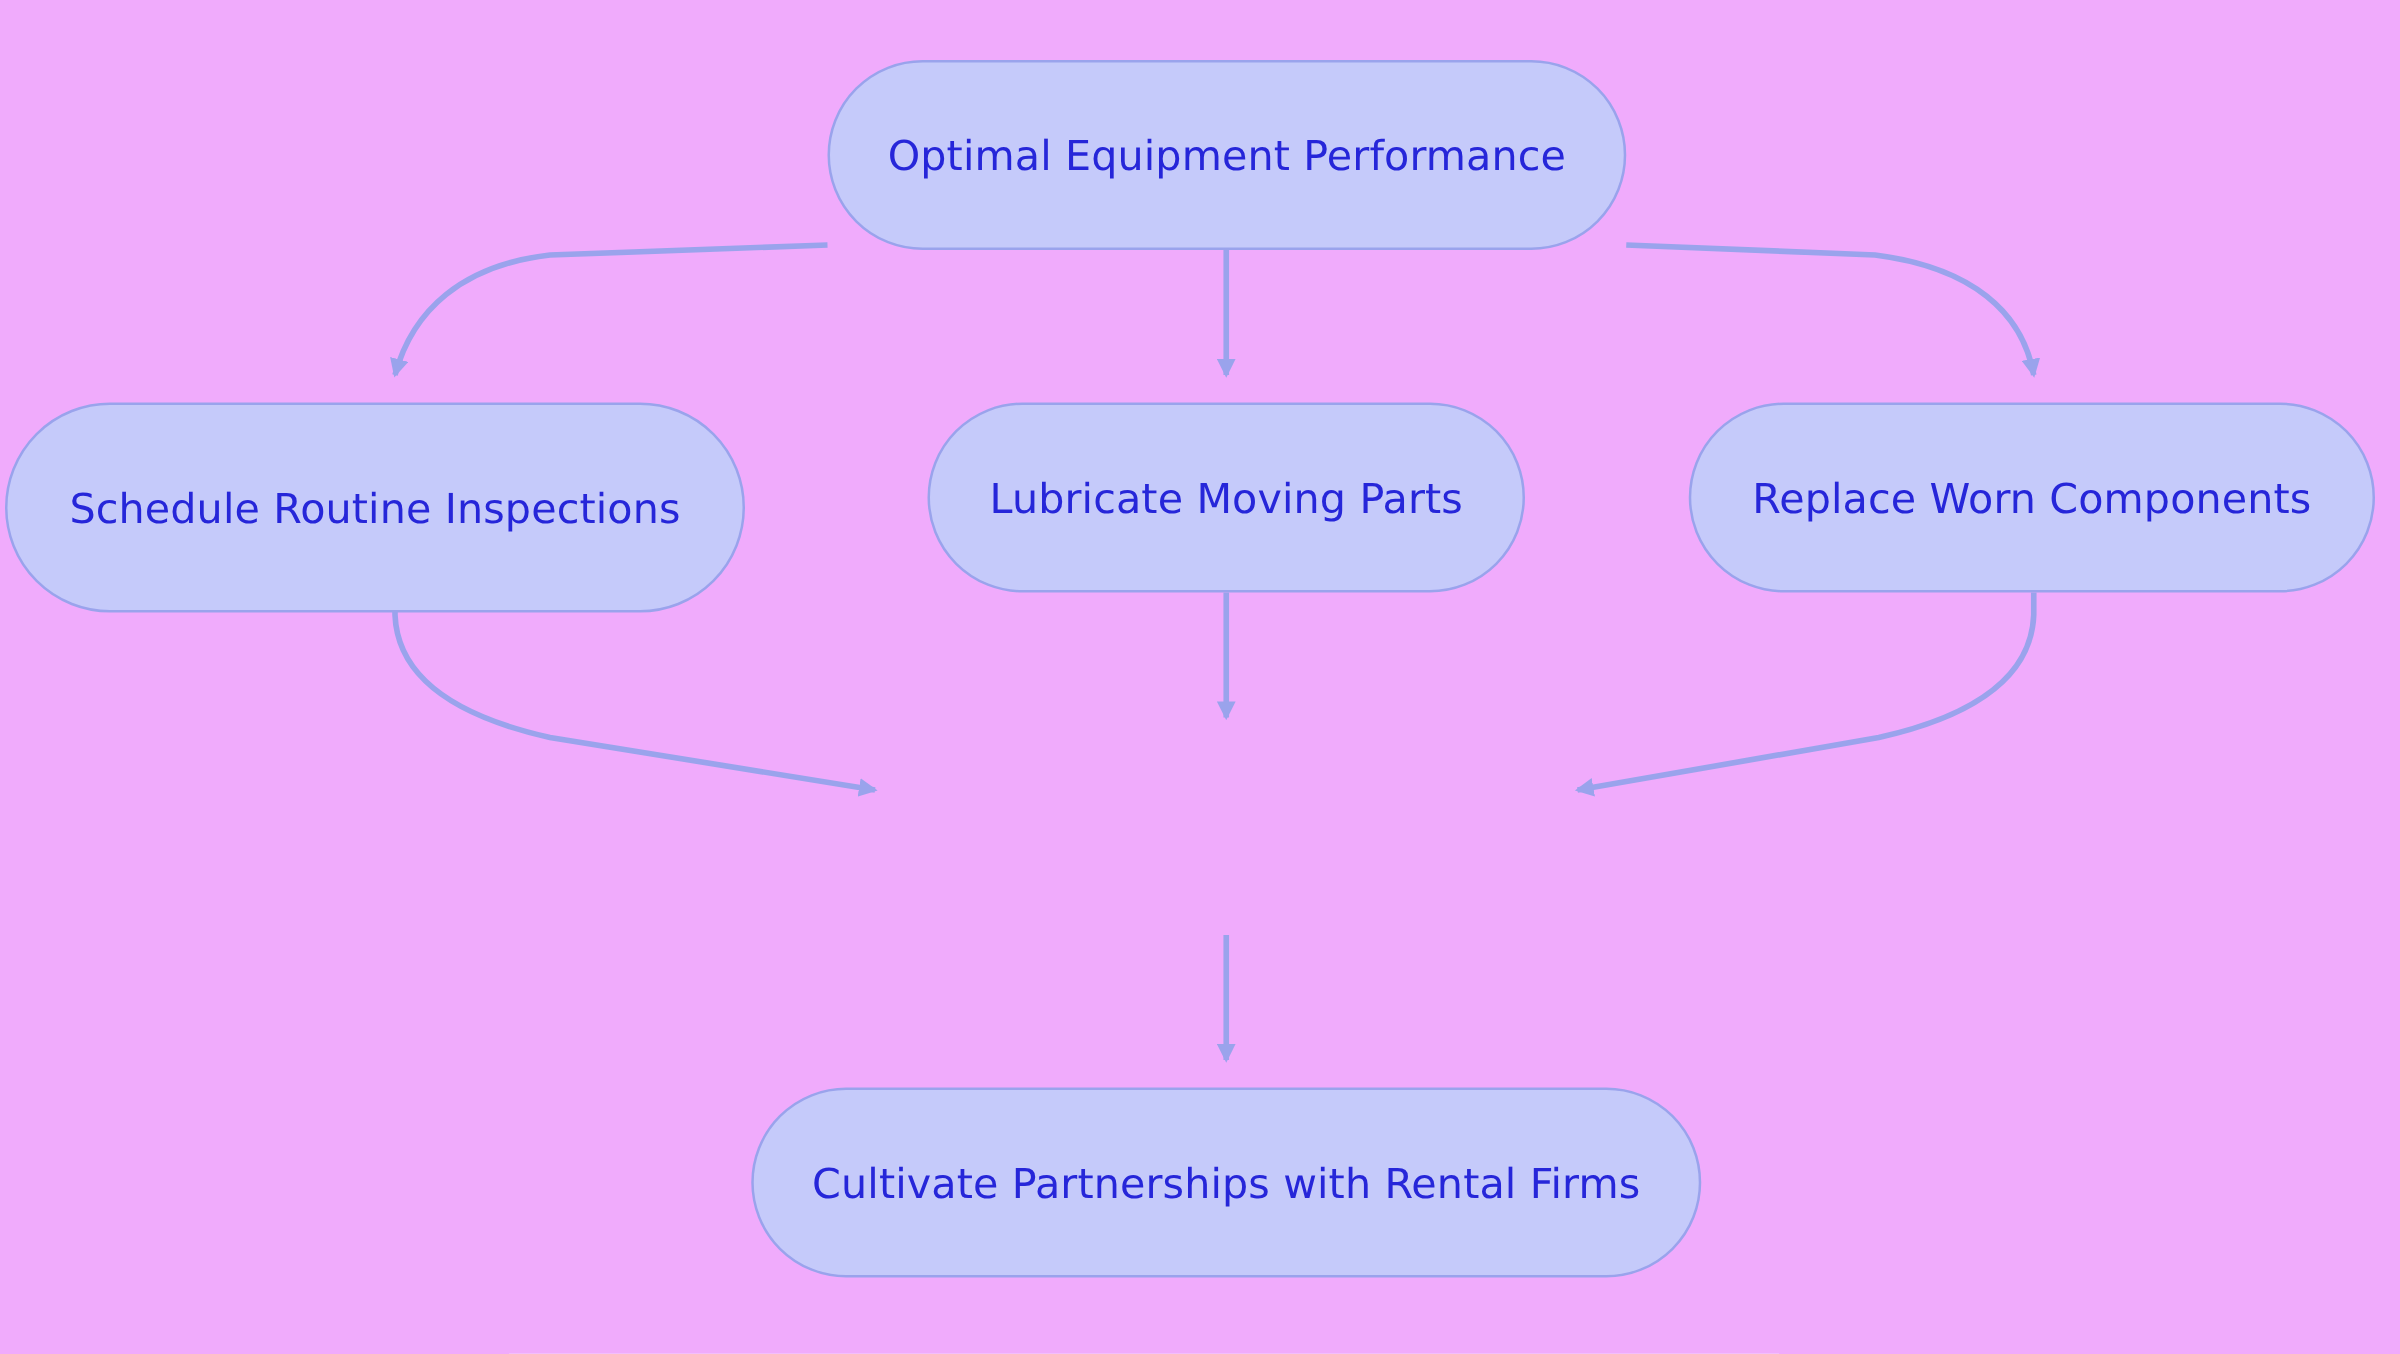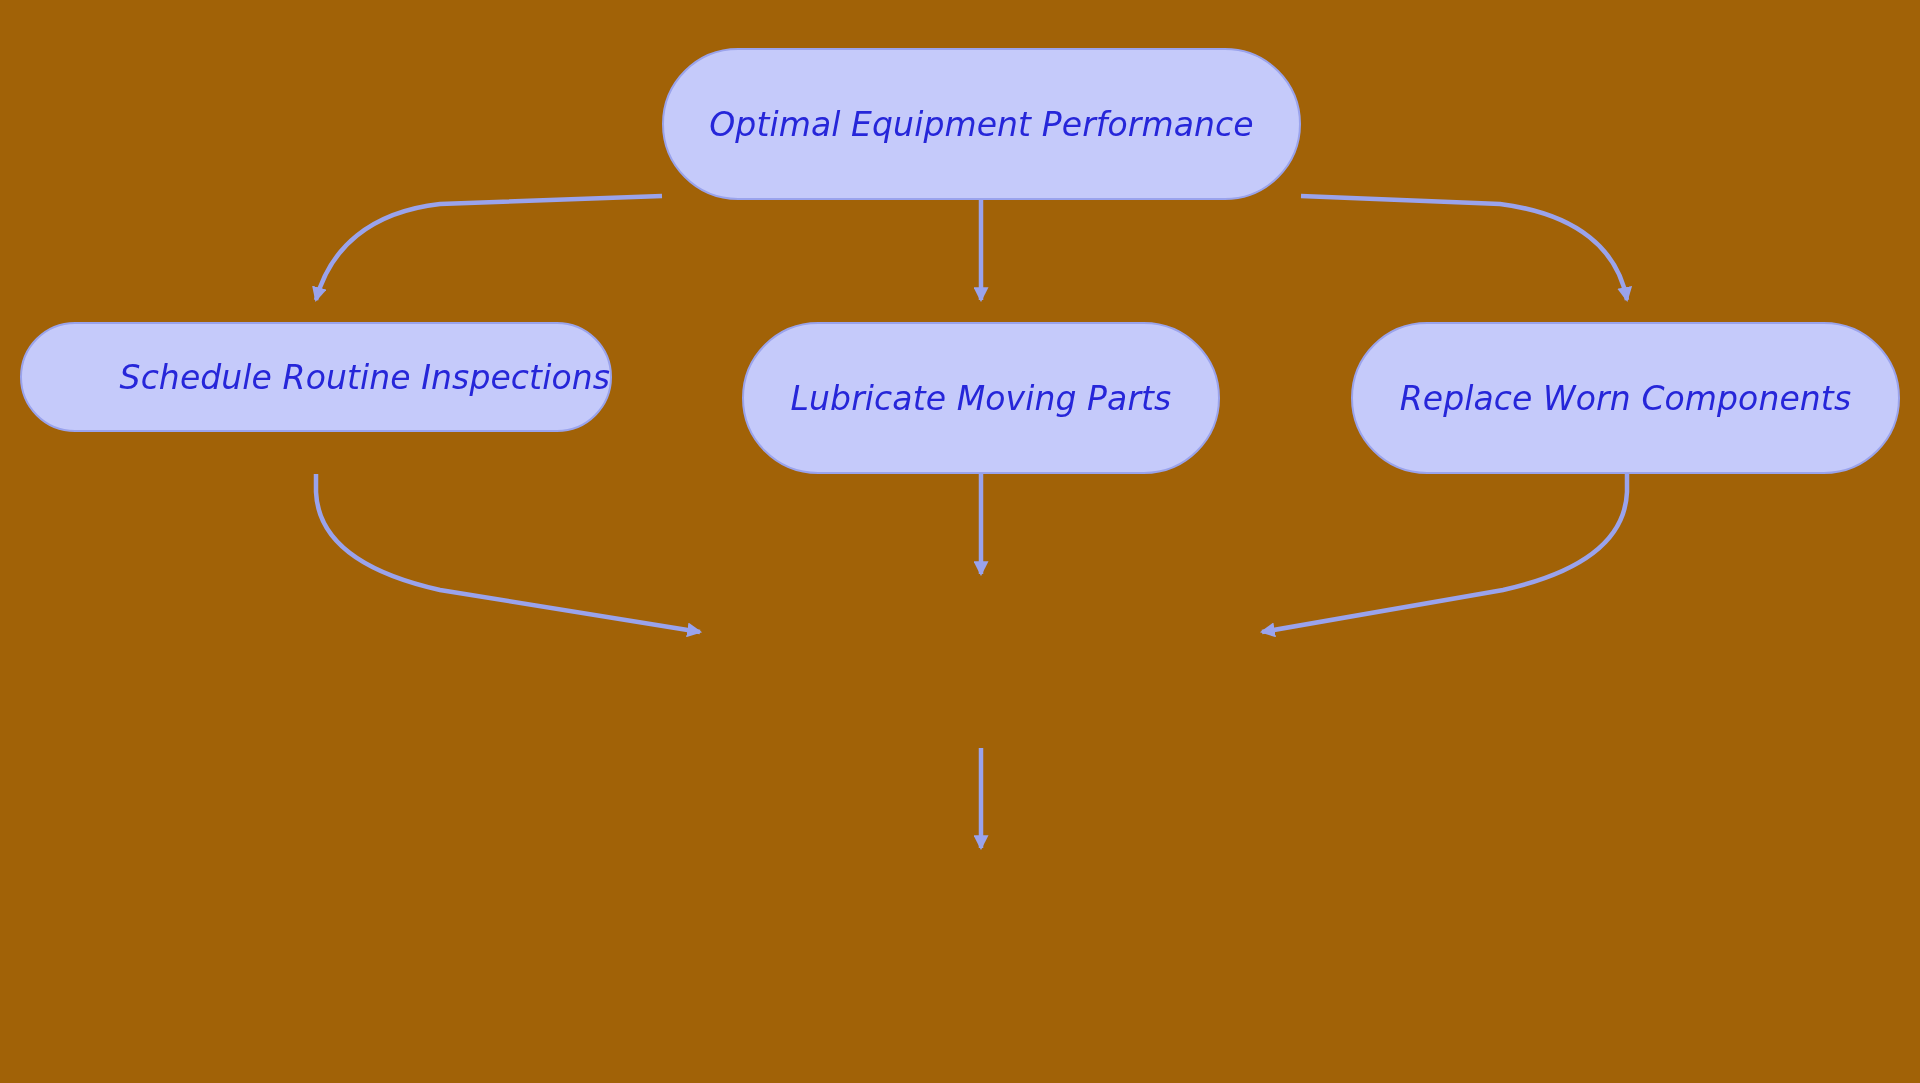--- a/index.html
+++ b/index.html
@@ -10,22 +10,21 @@
   body {
     width: 1920px;
     height: 1083px;
     overflow: hidden;
     font-family: "DejaVu Sans", "Liberation Sans", sans-serif;
   }
   #canvas {
     position: relative;
     width: 1920px;
     height: 1083px;
-    background: #a16207;
-    font-style: italic;
+    background: #f0abfc;
   }
   #edge-layer {
     position: absolute;
     top: 0;
     left: 0;
     width: 1920px;
     height: 1083px;
     pointer-events: none;
   }
   .node {
@@ -79,27 +78,30 @@
       <path d="M 1627 474 L 1627 492 C 1625 540 1583 572 1503 590 L 1262 632" marker-end="url(#arrow-head)"></path>
 
       <path d="M 981 748 L 981 848" marker-end="url(#arrow-head)"></path>
     </g>
   </svg>
 
   <div class="node" style="left:662px; top:48px; width:639px; height:152px;">
     <span class="node-label">Optimal Equipment Performance</span>
   </div>
 
-  <div class="node" style="left:20px; top:322px; width:592px; height:110px;justify-content:flex-end;">
+  <div class="node" style="left:4px; top:322px; width:592px; height:168px;">
     <span class="node-label">Schedule Routine Inspections</span>
   </div>
 
   <div class="node" style="left:742px; top:322px; width:478px; height:152px;">
     <span class="node-label">Lubricate Moving Parts</span>
   </div>
 
   <div class="node" style="left:1351px; top:322px; width:549px; height:152px;text-align:center;">
     <span class="node-label">Replace Worn Components</span>
   </div>
 
 
+  <div class="node" style="left:601px; top:870px; width:760px; height:152px;">
+    <span class="node-label">Cultivate Partnerships with Rental Firms</span>
+  </div>
 
 </div>
 
 </body></html>

